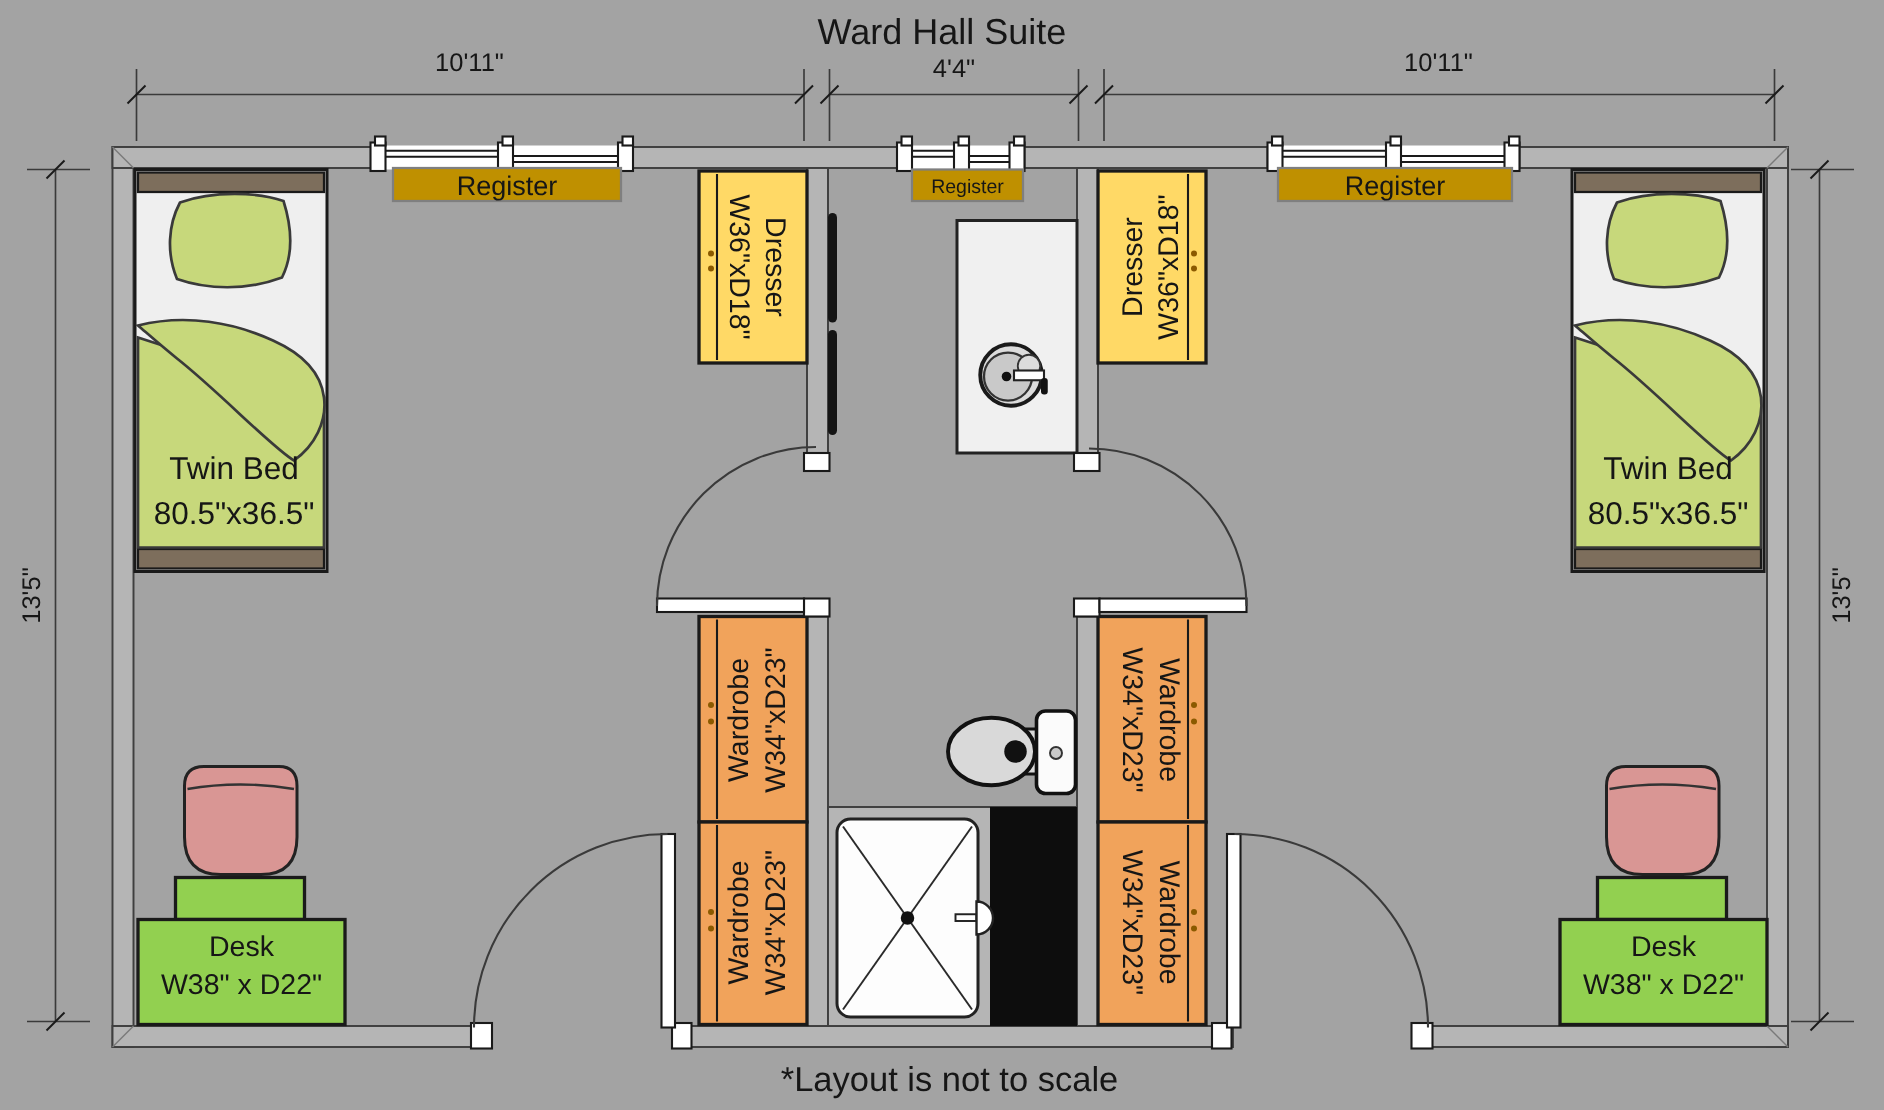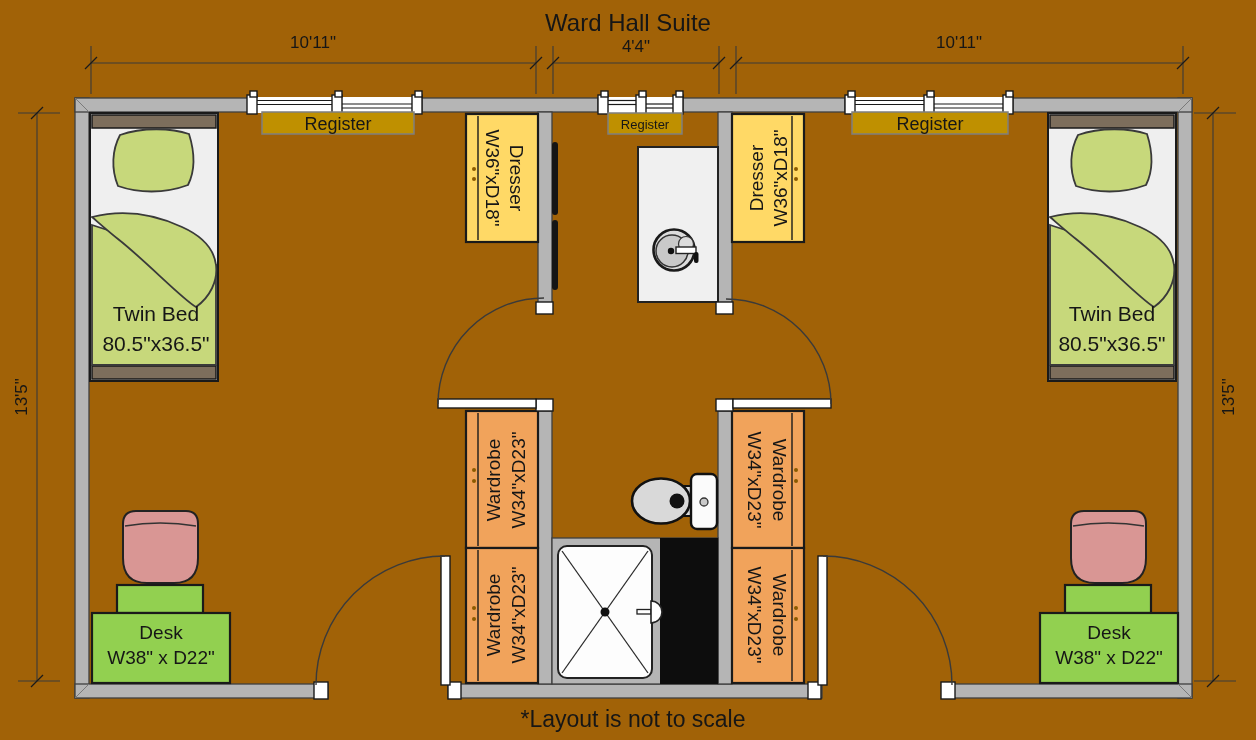--- a/index.html
+++ b/index.html
@@ -1,16 +1,16 @@
 <!DOCTYPE html>
 <html style="--wall: #b5b5b5; --bed_sheet: #efefef; --bed_green: #c7d87b; --bed_frame: #7d6e5c; --dresser: #ffd966; --wardrobe: #f1a35b; --register: #bf9000; --desk: #92d050; --chair: #d99694; --fixture: #d9d9d9;"><head>
 <meta charset="utf-8">
 <style>
   html,body{margin:0;padding:0;background:#ffffff;}
-  .stage{width:1256px;height:740px;position:relative;background:#a16207;}
+  .stage{width:1256px;height:740px;position:relative;background:#a3a3a3;}
   svg{display:block;}
   text{font-family:"Liberation Sans",sans-serif;fill:#161616;}
   .wall{fill:var(--wall,#b5b5b5);stroke:#3f3f3f;stroke-width:1.3;}
   .miter{stroke:#7a7a7a;stroke-width:1;}
   .jamb{fill:#ffffff;stroke:#1a1a1a;stroke-width:1.4;}
   .sash{stroke:#1a1a1a;stroke-width:1.2;fill:none;}
   .dimline{stroke:#3a3a3a;stroke-width:1.1;fill:none;}
   .tick{stroke:#1a1a1a;stroke-width:1.3;}
   .dimtext{font-size:17px;}
   .titletext{font-size:24px;}

